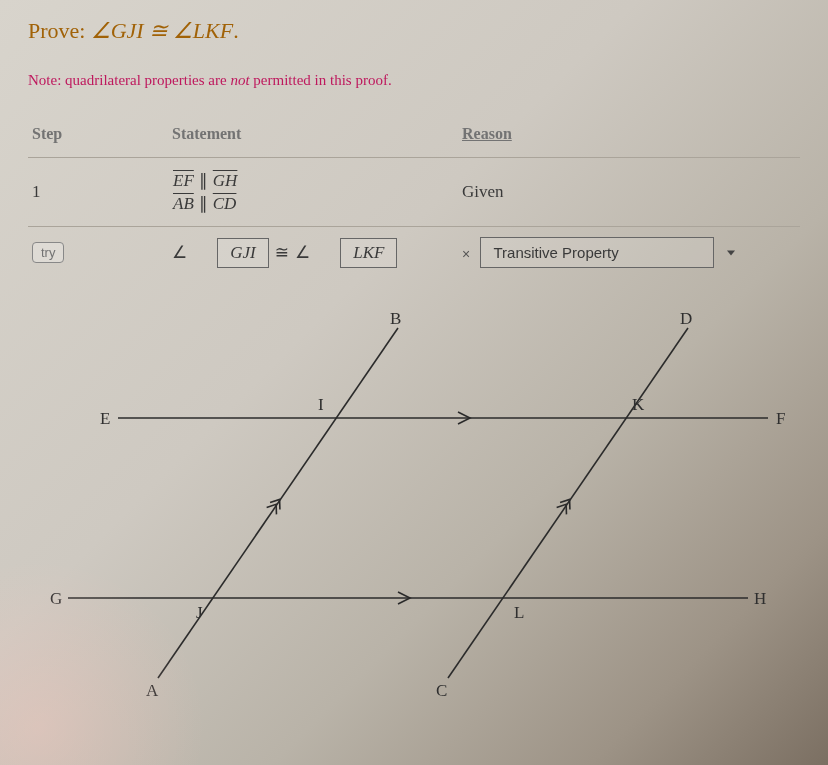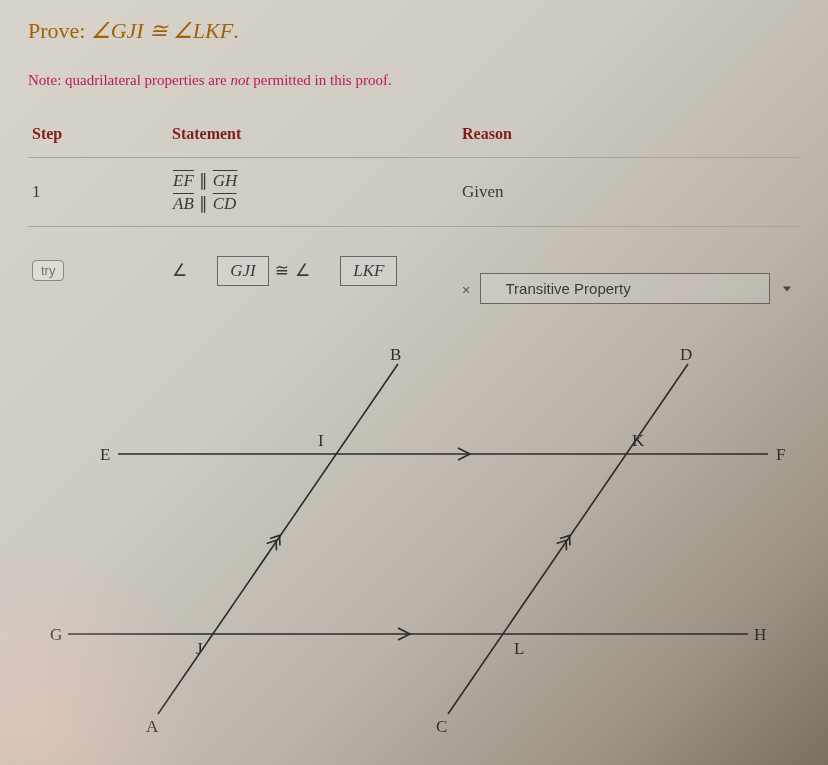--- a/index.html
+++ b/index.html
@@ -30,34 +30,34 @@
     .proof-table {
       width: 100%;
       border-collapse: collapse;
       margin-bottom: 20px;
     }
     .proof-table th {
       text-align: left;
       font-weight: bold;
       font-size: 16px;
       padding: 8px 4px 14px 4px;
-      color: #7f1d1d;
+      color: #737373;
     }
     .proof-table td {
       padding: 10px 4px;
       vertical-align: middle;
       font-size: 17px;
     }
     .proof-table .row1 td {
       border-top: 1px solid #aaa49a;
       border-bottom: 1px solid #aaa49a;
     }
     .step-col { width: 140px; }
     .statement-col { width: 290px; margin-left: 12px; }
-    .reason-col { width: auto; }
+    .reason-col { width: auto; text-decoration: underline; }
     .overline { text-decoration: overline; font-style: italic; display:inline-block; padding:0 1px;}
     .stmt-line { margin: 2px 0; }
     .try-btn {
       display: inline-block;
       border: 1px solid #888;
       border-radius: 4px;
       padding: 2px 8px;
       font-size: 13px;
       font-family: Arial, sans-serif;
       background: rgba(255,255,255,0.25);
@@ -80,28 +80,27 @@
       display:inline-block;
       font-family: Arial,sans-serif;
       font-size:14px;
       color:#555;
       margin-right:6px;
       vertical-align: middle;
     }
     .reason-box {
       display:inline-block;
       border:1px solid #666;
-      padding:6px 52px 6px 24px;
+      padding:6px 52px 6px 12px;
       background: rgba(255,255,255,0.12);
       font-family: Arial, sans-serif;
       font-size:15px;
       font-style:normal;
-      width:290px;
+      width:234px;
       position:relative;
-      margin-top:36px;
     }
     .dropdown-arrow {
       position:absolute;
       right:-22px;
       top:50%;
       transform:translateY(-50%);
       width:0;height:0;
       border-left:4px solid transparent;
       border-right:4px solid transparent;
       border-top:5px solid #444;

